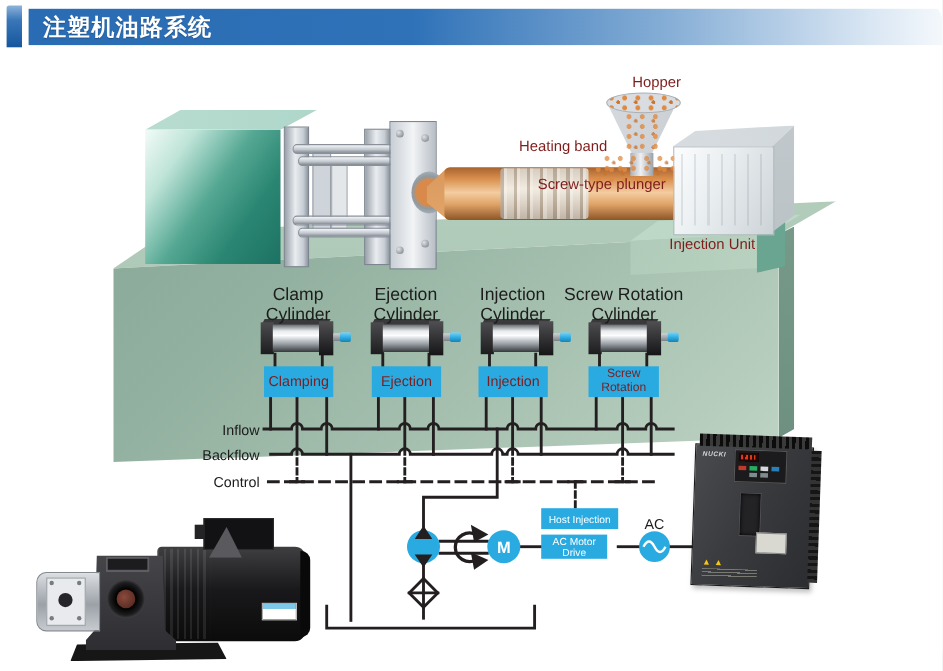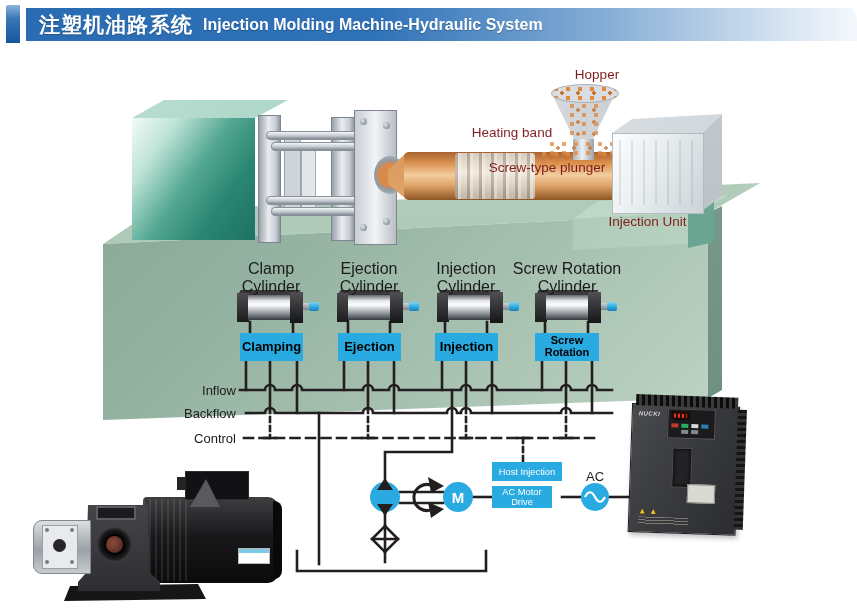--- a/index.html
+++ b/index.html
@@ -73,22 +73,22 @@
   .cyl{top:292px;width:66px;height:31px;z-index:5;}
   .cyl .topplate{position:absolute;left:2px;top:-2px;width:60px;height:6px;background:#3a3a3c;
     transform:skewX(-28deg);}
   .cyl .capL{position:absolute;left:0;top:1px;width:12px;height:29px;background:linear-gradient(180deg,#4c4c4e,#1d1d1f);}
   .cyl .body{position:absolute;left:11px;top:3px;width:43px;height:25px;
     background:linear-gradient(180deg,#64686c 0%,#e9ebed 24%,#fbfcfd 40%,#9ba1a7 70%,#35393d 100%);}
   .cyl .capR{position:absolute;left:53px;top:0;width:13px;height:31px;background:linear-gradient(180deg,#505052,#151517);}
   .cyl .rod{position:absolute;left:66px;top:11px;width:7px;height:7px;background:linear-gradient(180deg,#cfd3d7,#7b8186);}
   .cyl .rodtip{position:absolute;left:72px;top:10px;width:10px;height:9px;border-radius:2px;
     background:linear-gradient(180deg,#7fd4f2 0%,#29abe2 55%,#1780b4 100%);}
-  .bluebox{top:333px;height:28px;background:#29abe2;color:#000000;display:flex;align-items:center;
-    justify-content:center;text-align:center;font-size:13px;line-height:1.05;z-index:5;font-weight:bold;}
+  .bluebox{top:333px;height:28px;background:#29abe2;color:#7f1d1d;display:flex;align-items:center;
+    justify-content:center;text-align:center;font-size:13px;line-height:1.05;z-index:5;}
   .bluebox.small{font-size:11px;}
 
   
   .ctrl-box{background:#29abe2;color:#fff;display:flex;align-items:center;justify-content:center;
     font-size:9.3px;z-index:5;text-align:center;}
 
   svg.circuit{left:0;top:0;z-index:4;pointer-events:none;}
 
   
   .vfd{left:630px;top:396px;width:118px;height:138px;transform:rotate(2deg);z-index:7;}
@@ -145,21 +145,20 @@
     background:linear-gradient(180deg,#7ec8e8 0 30%,#ffffff 30%);}
 </style>
 </head>
 <body>
 
 <div class="stage">
 
   <div class="abs accent-bar"></div>
   <div class="abs title-bar">
     <span class="title-zh">注塑机油路系统</span>
-    <span class="title-en">Injection Molding Machine-Hydraulic System</span>
   </div>
 
   <div class="abs clip platform-top"></div>
   <div class="abs clip platform-front"></div>
   <div class="abs clip platform-side"></div>
   <div class="abs clip pedestal-top"></div>
   <div class="abs clip pedestal-front"></div>
   <div class="abs clip cube-top"></div>
   <div class="abs cube-front"></div>
   <div class="abs clip teal-wall"></div>

